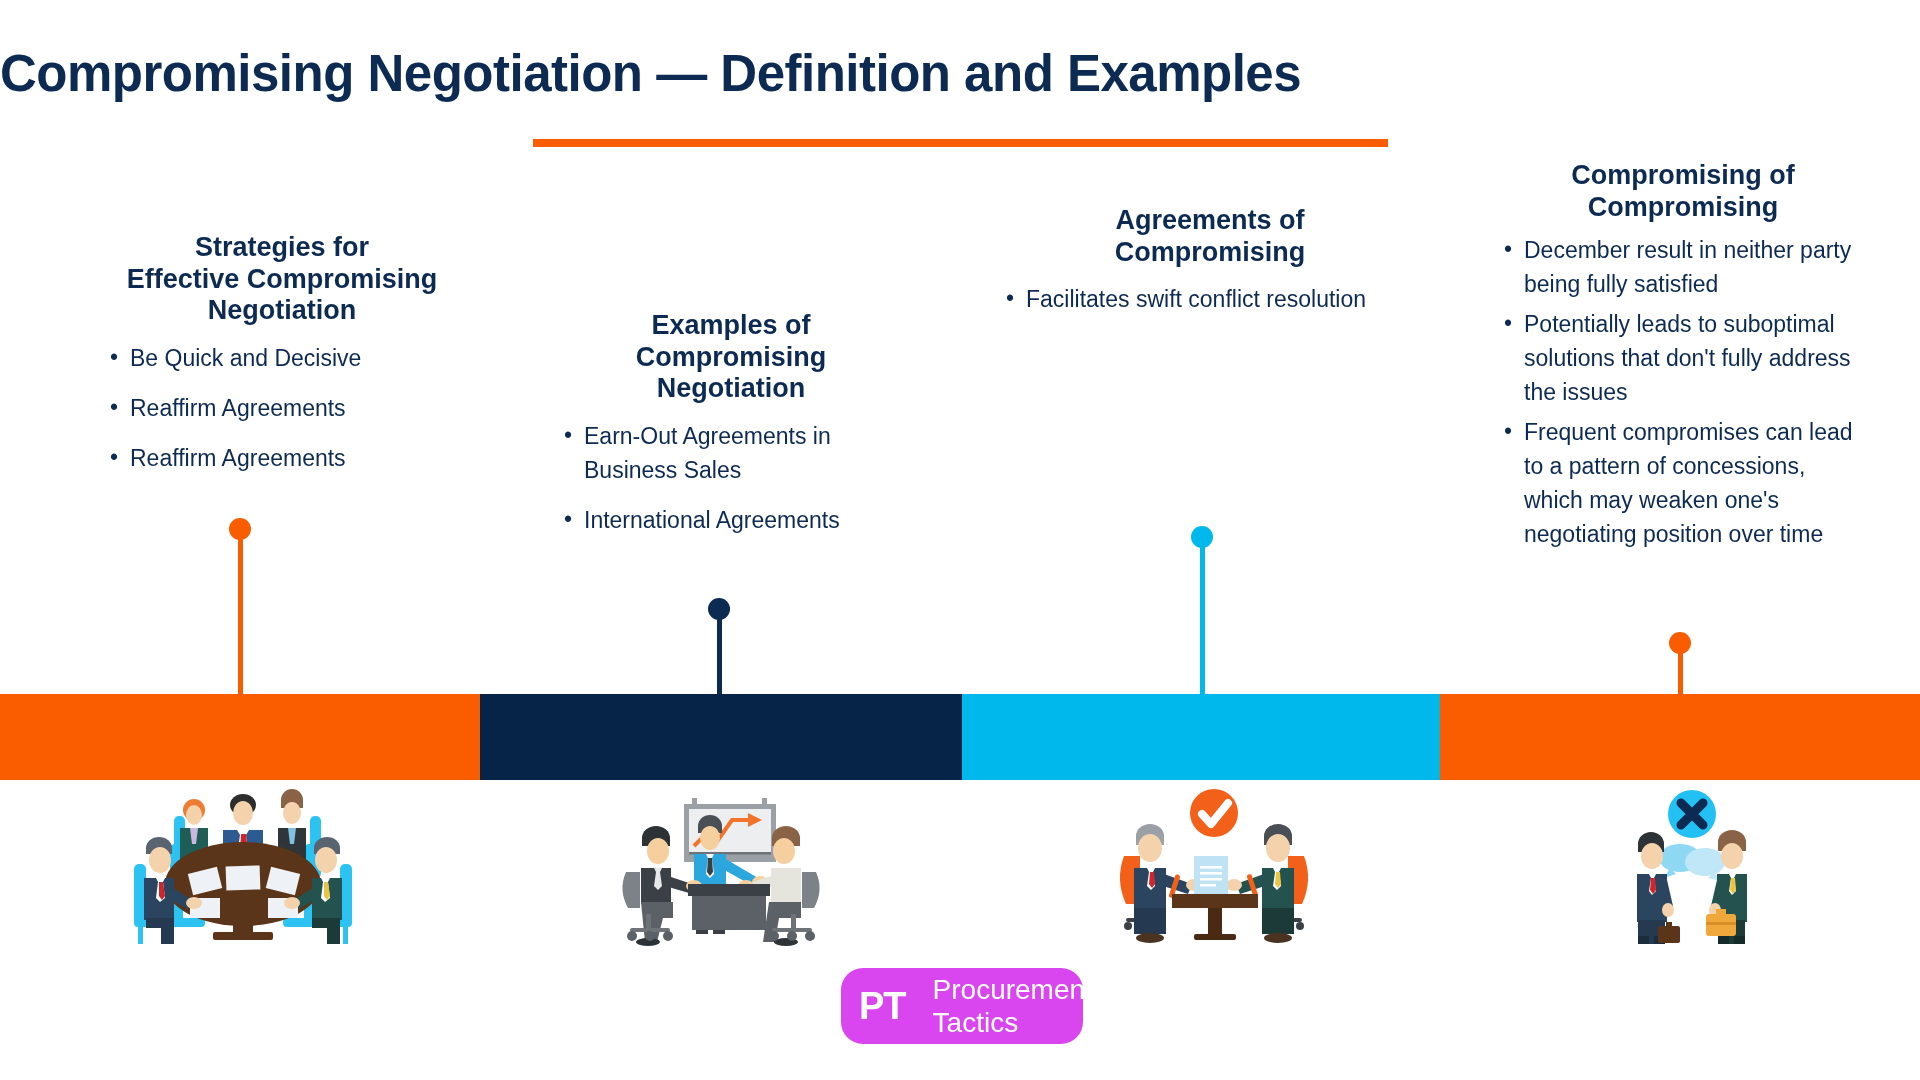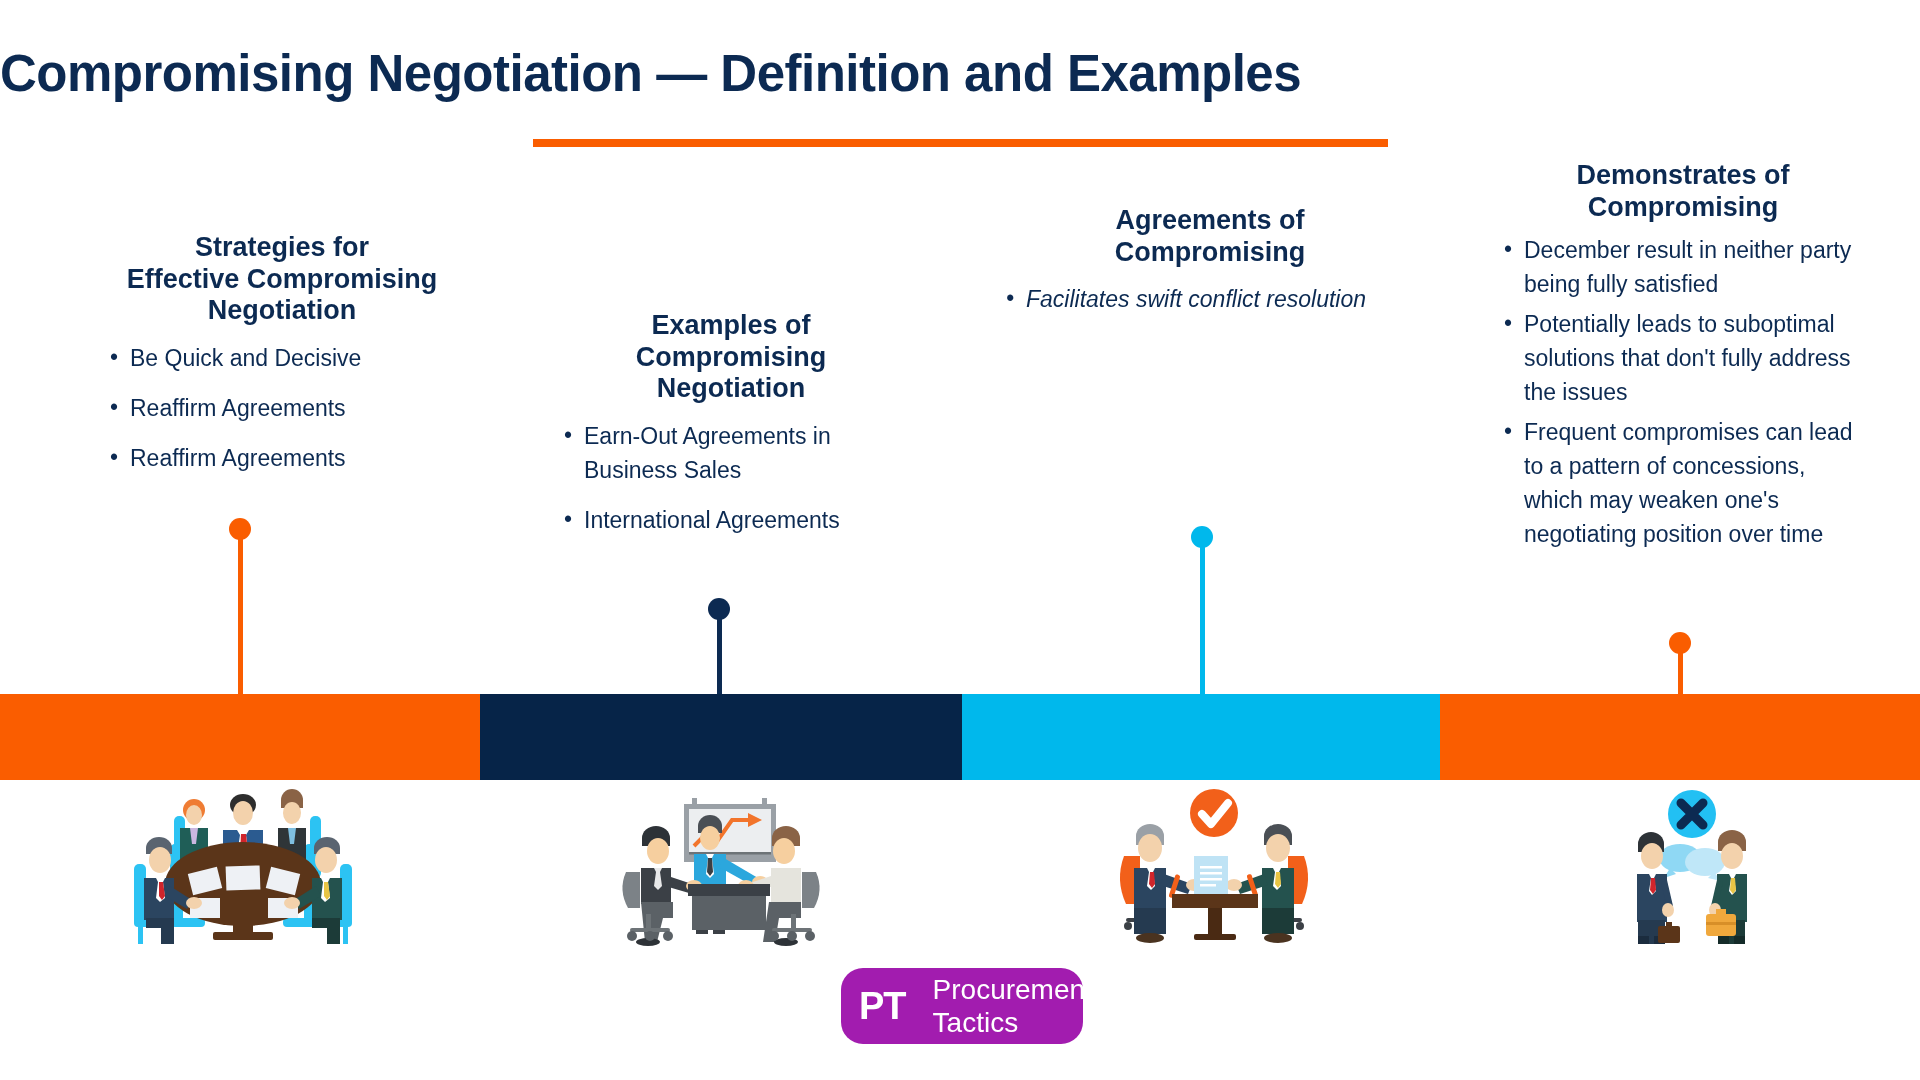--- a/index.html
+++ b/index.html
@@ -75,21 +75,21 @@
   
   #col1 { left: 96px;  top: 232px;  width: 372px; }
   #col1 .bullets { margin-left: 8px; }
   #col1 .bullets li { margin-bottom: 16px; }
 
   #col2 { left: 552px; top: 310px;  width: 358px; }
   #col2 .bullets { margin-left: 6px; }
   #col2 .bullets li { margin-bottom: 16px; }
 
   #col3 { left: 1000px; top: 205px; width: 420px; }
-  #col3 .bullets li { margin-bottom: 10px; font-style: italic; }
+  #col3 .bullets li { margin-bottom: 10px; }
 
   #col4 { left: 1498px; top: 160px; width: 370px; }
   #col4 .col-head { margin-bottom: 10px; }
   #col4 .bullets li { margin-bottom: 6px; }
 
   
   .stem {
     position: absolute;
     width: 5px;
   }
@@ -117,21 +117,21 @@
     bottom: 0;
   }
 
   
   #logo {
     position: absolute;
     left: 841px;
     top: 968px;
     width: 242px;
     height: 76px;
-    background: #a21caf;
+    background: #d946ef;
     border-radius: 22px 22px 22px 22px;
     display: flex;
     align-items: center;
     box-sizing: border-box;
     padding-left: 18px;
   }
   #logo-pt {
     color: #ffffff;
     font-size: 38px;
     font-weight: bold;
@@ -194,21 +194,21 @@
   </div>
   <ul class="bullets">
     <li>Facilitates swift conflict resolution</li>
   </ul>
 </div>
 <div class="dot" style="left:1191px; top:526px; background:#00b8ec;"></div>
 <div class="stem" style="left:1199.5px; top:540px; height:156px; background:#00b8ec;"></div>
 
 <div class="col" id="col4">
   <div class="col-head">
-    <div>Demonstrates of</div>
+    <div>Compromising of</div>
     <div>Compromising</div>
   </div>
   <ul class="bullets">
     <li>December result in neither party being fully satisfied</li>
     <li>Potentially leads to suboptimal solutions that don't fully address the issues</li>
     <li>Frequent compromises can lead to a pattern of concessions, which may weaken one's negotiating position over time</li>
   </ul>
 </div>
 <div class="dot" style="left:1669px; top:632px; background:#fa5d00;"></div>
 <div class="stem" style="left:1677.5px; top:646px; height:50px; background:#fa5d00;"></div>

